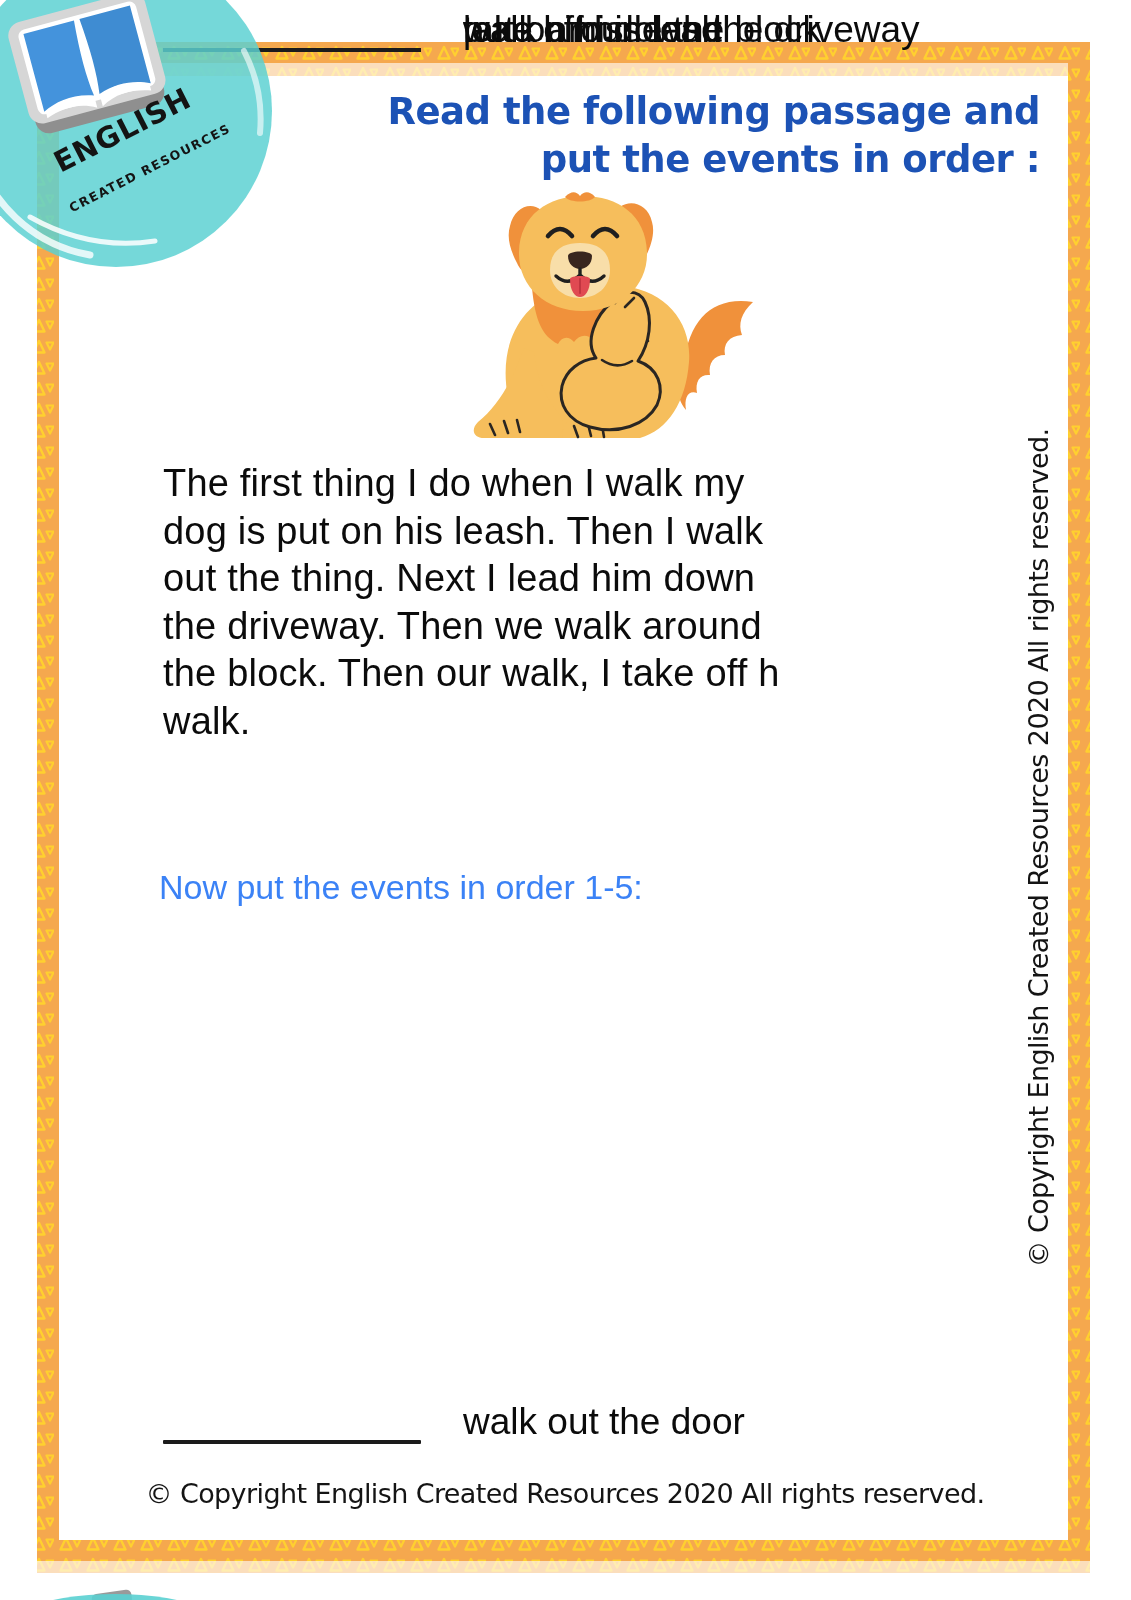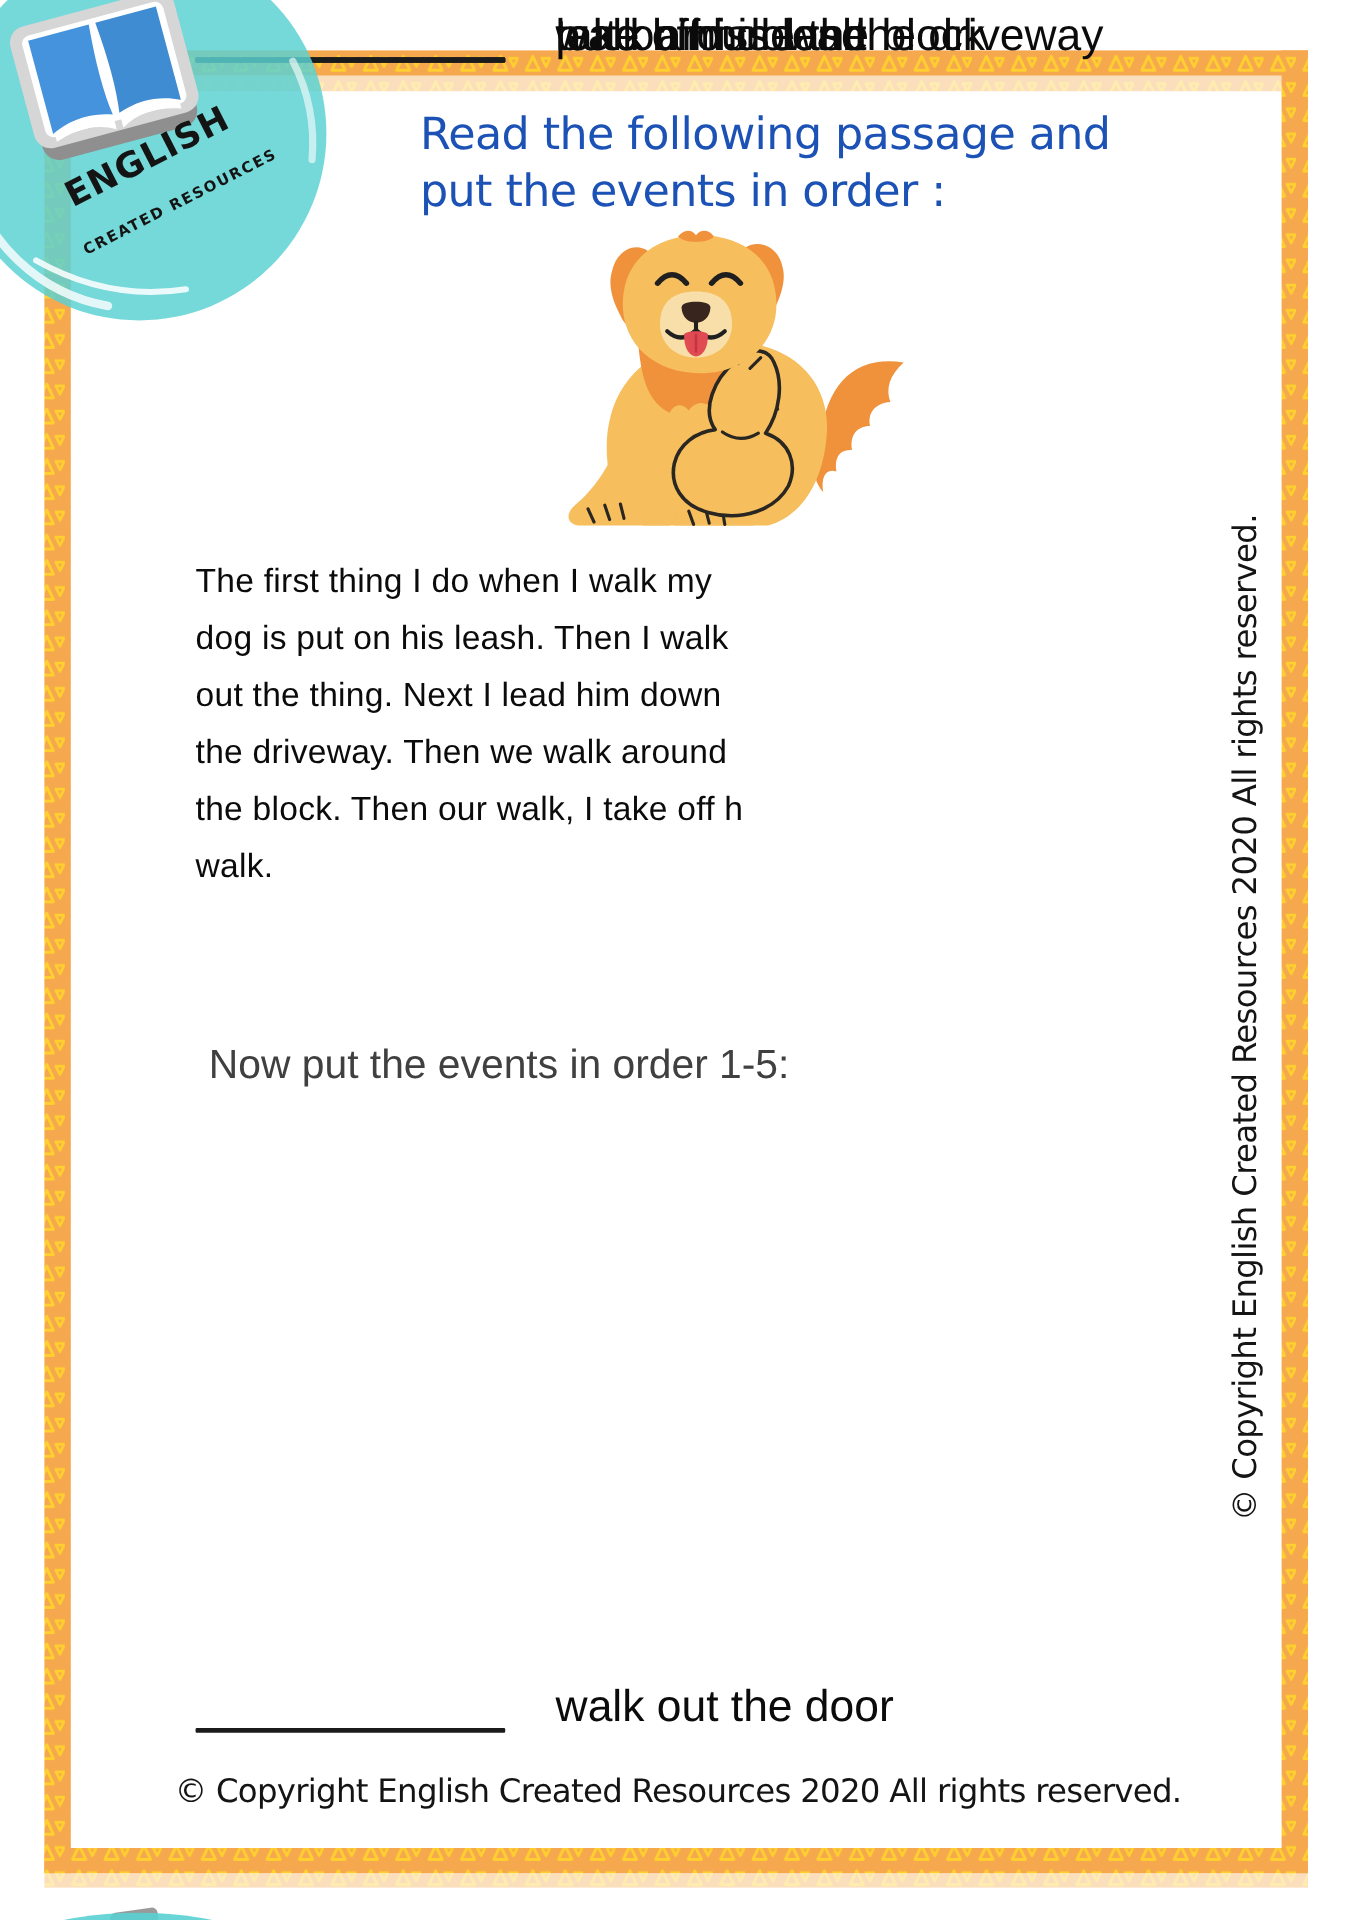--- a/index.html
+++ b/index.html
@@ -13,30 +13,30 @@
   .brush-svg{position:absolute;left:0;top:0;}
   .book-svg{position:absolute;left:52px;top:42px;width:152px;height:130px;
             transform:rotate(-15deg);}
   .logo-title{position:absolute;left:96px;top:192px;transform:rotate(-27deg);
               transform-origin:0 50%;font-family:"DejaVu Sans",sans-serif;
               font-weight:900;font-size:29px;letter-spacing:1px;color:#141414;white-space:nowrap;}
   .logo-sub{position:absolute;left:110px;top:246px;transform:rotate(-27deg);
             transform-origin:0 50%;font-family:"DejaVu Sans",sans-serif;
             font-weight:700;font-size:12.5px;letter-spacing:1.6px;color:#141414;white-space:nowrap;}
   
-  .title{position:absolute;left:350px;top:88px;width:690px;text-align:left;z-index:2;
+  .title{position:absolute;left:350px;top:88px;width:690px;text-align:right;z-index:2;
          color:#1C52B5;font-family:"DejaVu Sans",sans-serif;font-size:37px;
-         line-height:48px;font-weight:400;letter-spacing:-0.5px;}
+         line-height:48px;font-weight:700;letter-spacing:-0.5px;}
   
   .dog{position:absolute;left:462px;top:190px;width:295px;height:250px;z-index:2;}
   
   .passage{position:absolute;left:163px;top:460px;z-index:2;color:#0b0b0b;
-           font-size:28px;line-height:47.5px;letter-spacing:0.2px;white-space:nowrap;}
+           font-size:38px;line-height:47.5px;letter-spacing:0.2px;white-space:nowrap;}
   
-  .instruction{position:absolute;left:174px;top:868px;z-index:2;color:#404040;
+  .instruction{position:absolute;left:159px;top:868px;z-index:2;color:#3b82f6;
                font-size:34px;white-space:nowrap;}
   
   .event-row{position:absolute;left:163px;height:52px;display:flex;align-items:flex-end;z-index:2;}
   .event-row:nth-of-type(1){top:967px;}
   .event-row:nth-of-type(2){top:1074px;}
   .event-row:nth-of-type(3){top:1179px;}
   .event-row:nth-of-type(4){top:1284px;}
   .event-row:nth-of-type(5){top:1392px;}
   .blank{width:258px;height:4px;background:#1b1b1b;border-radius:1px;}
   .event-label{margin-left:42px;margin-bottom:4px;font-size:37px;line-height:1;

